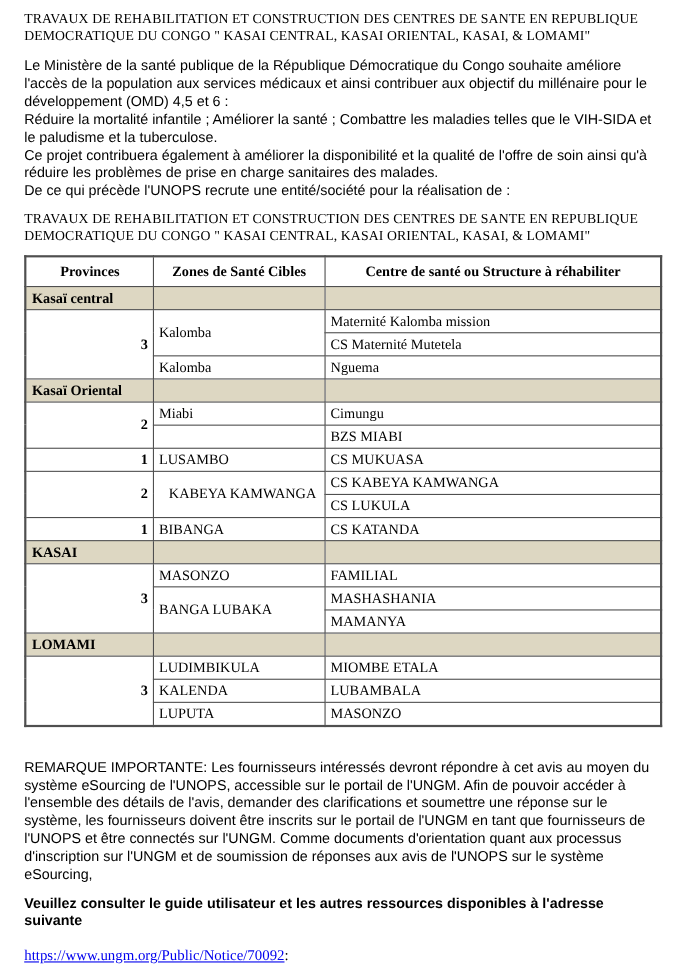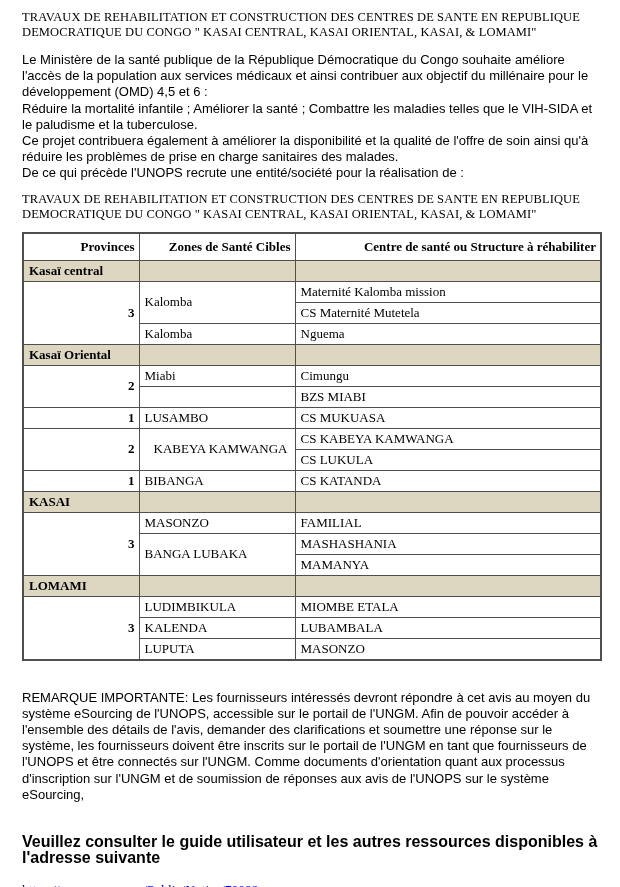--- a/index.html
+++ b/index.html
@@ -44,21 +44,21 @@
     font-family: "Liberation Serif", serif;
     font-size: 13px;
     border: 2px solid #4f4f4f;
   }
   table.rehab td, table.rehab th {
     border: 1.5px solid #4f4f4f;
     vertical-align: middle;
     overflow: hidden;
   }
   table.rehab th {
-    text-align: right;
+    text-align: center;
     font-weight: bold;
     padding: 5px 4px 5px 5px;
     height: 26px;
   }
   tr.prov td {
     background: #ddd7c2;
     font-weight: bold;
     padding: 2px 5px 2px 5px;
     height: 19px;
   }
@@ -72,22 +72,22 @@
     height: 21px;
   }
   td.indent { padding-left: 14px; }
 
   .remark {
     margin-top: 29px;
     font-size: 13px; line-height: 16.2px;
     width: 578px;
   }
   .guide {
-    margin-top: 31px;
-    font-size: 16px; line-height: 16px;
+    margin-top: 10px;
+    font-size: 13px; line-height: 16px;
     font-weight: bold;
     width: 578px;
   }
   .linkline {
     margin-top: 16px;
     font-family: "Liberation Serif", serif;
     font-size: 13.5px; line-height: 16px;
   }
   .linkline a {
     color: #0000ee;

